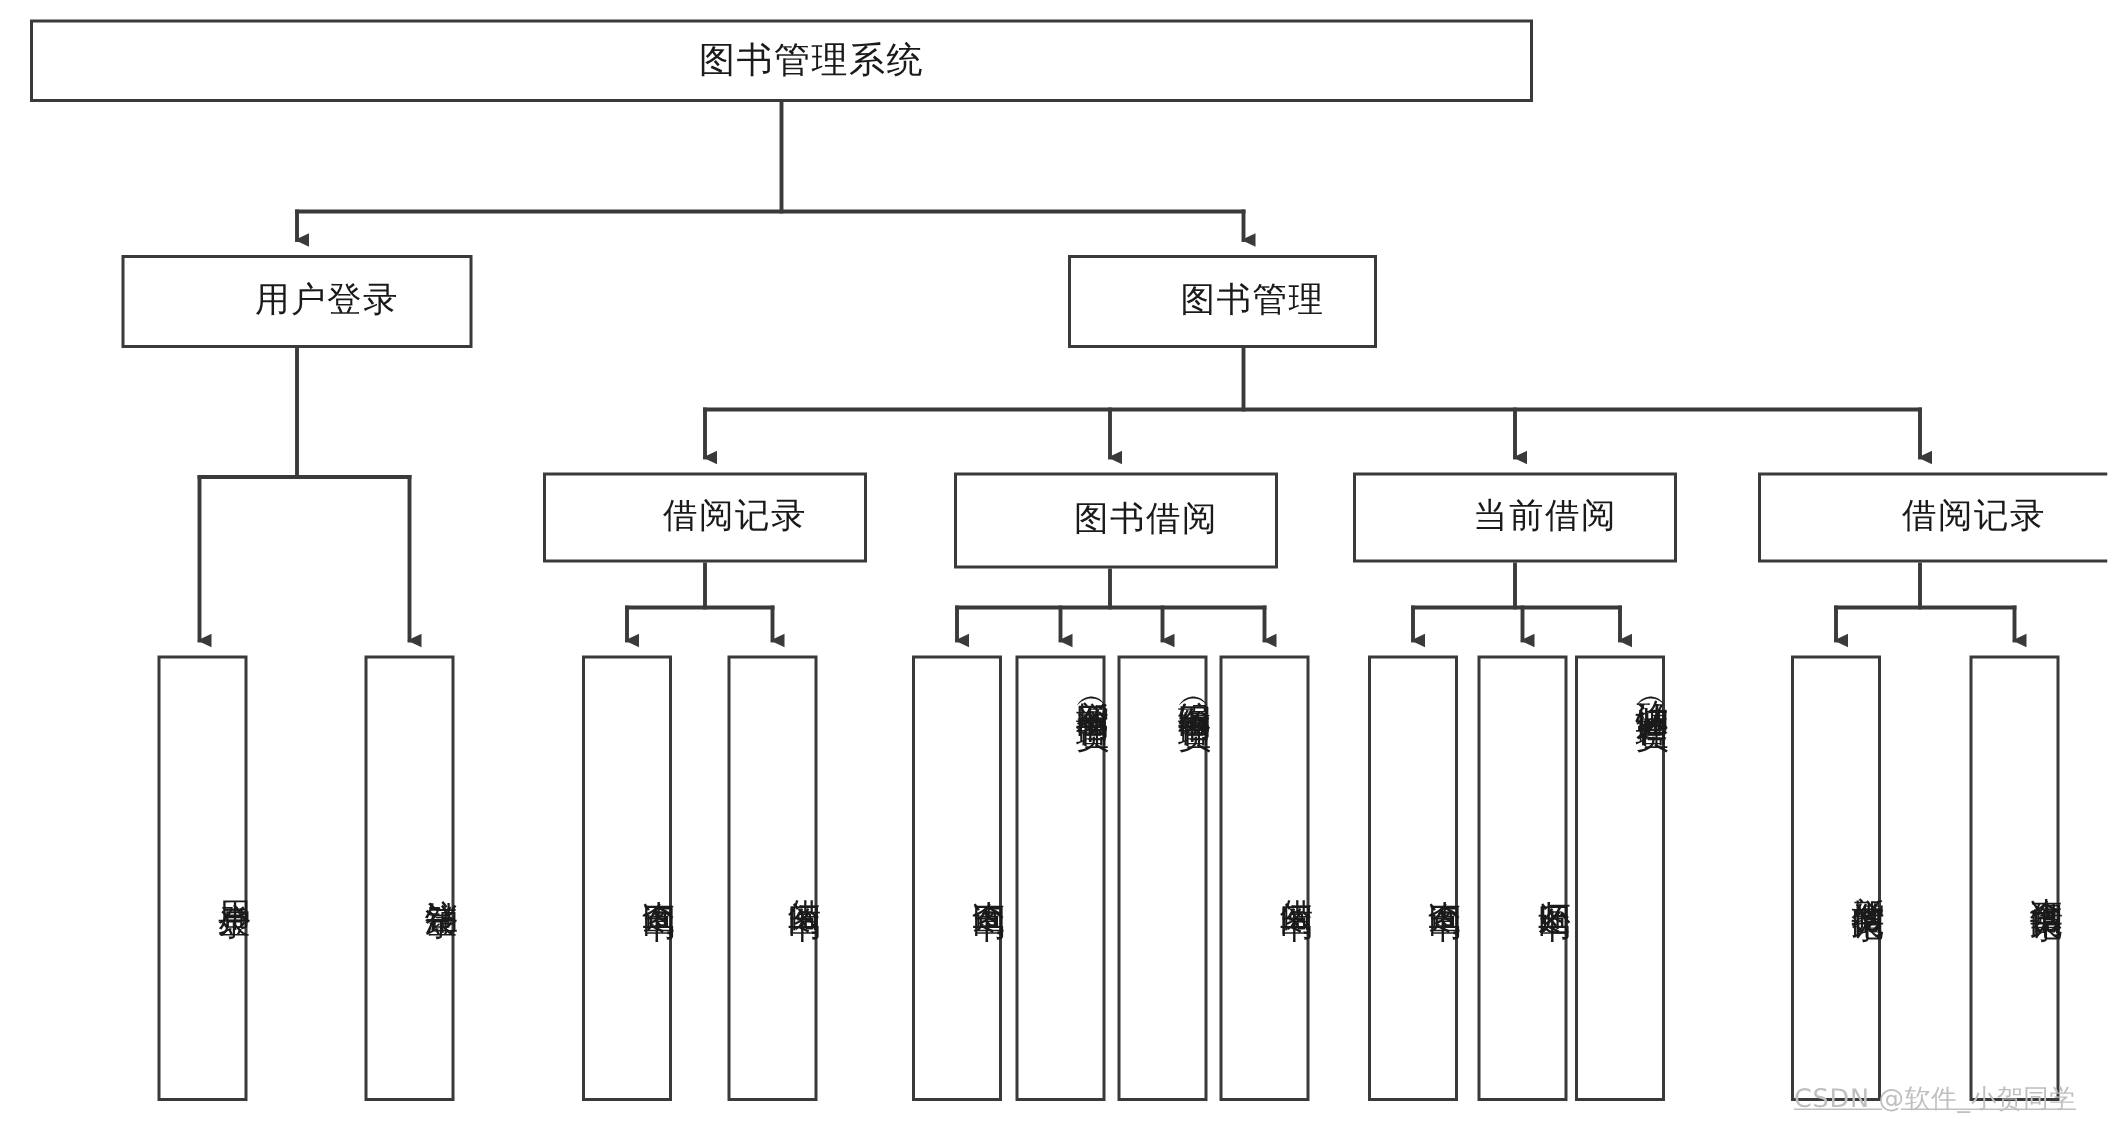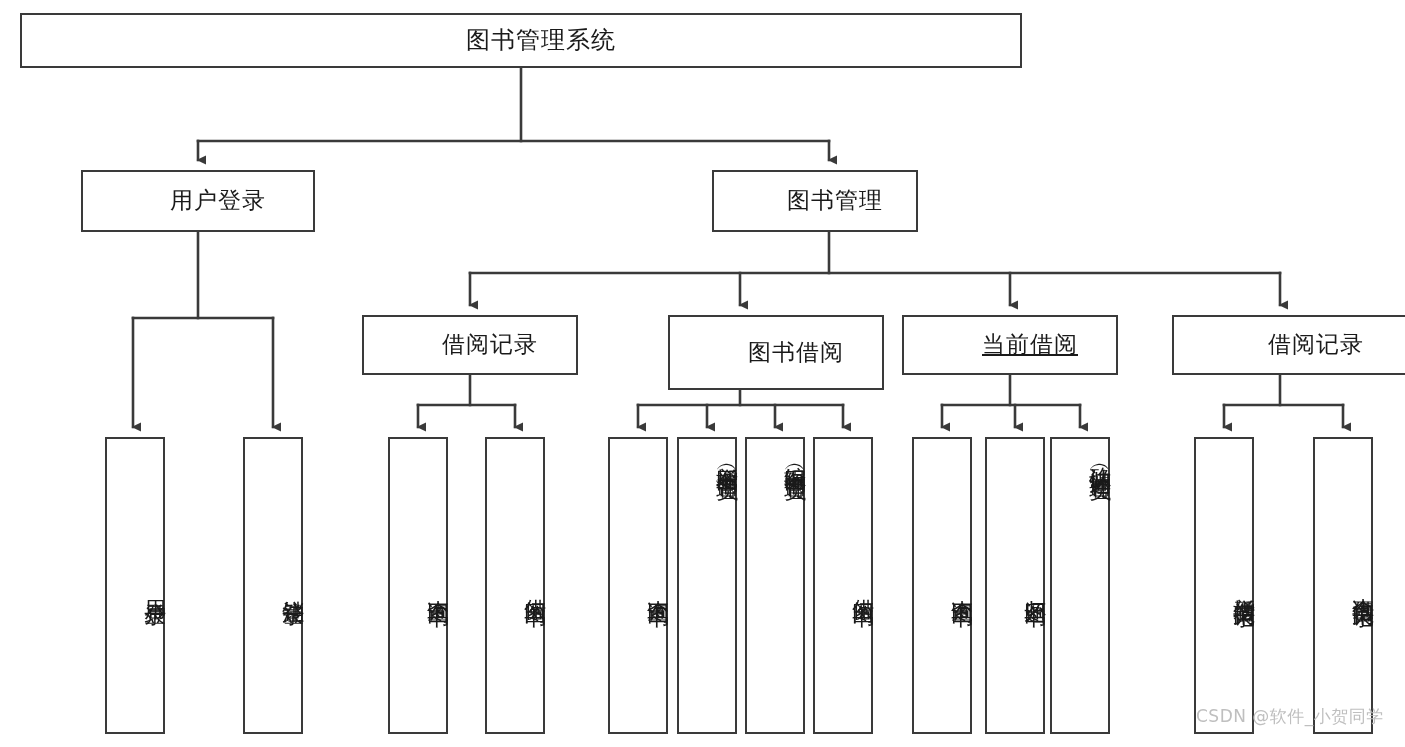--- a/index.html
+++ b/index.html
@@ -134,24 +134,24 @@
   <div class="node horiz" style="left:81px; top:170px; width:234px; height:62px;">
     <span>用户登录</span>
   </div>
   <div class="node horiz" style="left:712px; top:170px; width:206px; height:62px;">
     <span>图书管理</span>
   </div>
 
   <div class="node horiz" style="left:362px; top:315px; width:216px; height:60px;">
     <span>借阅记录</span>
   </div>
-  <div class="node horiz" style="left:668px; top:315px; width:216px; height:75px;">
+  <div class="node horiz" style="left:636px; top:315px; width:216px; height:64px;">
     <span>图书借阅</span>
   </div>
-  <div class="node horiz" style="left:902px; top:315px; width:216px; height:60px;text-decoration:underline;">
+  <div class="node horiz" style="left:902px; top:315px; width:216px; height:60px;">
     <span>当前借阅</span>
   </div>
   <div class="node horiz" style="left:1172px; top:315px; width:248px; height:60px;">
     <span>借阅记录</span>
   </div>
 
   <div class="node vert center" style="left:105px; top:437px; width:60px; height:297px;">
     <span class="vlabel">用户登录</span>
   </div>
   <div class="node vert center" style="left:243px; top:437px; width:60px; height:297px;">
@@ -188,17 +188,17 @@
     <span class="vlabel">确认归还（管理员）</span>
   </div>
 
   <div class="node vert center" style="left:1194px; top:437px; width:60px; height:297px;">
     <span class="vlabel">新增借阅记录</span>
   </div>
   <div class="node vert center" style="left:1313px; top:437px; width:60px; height:297px;">
     <span class="vlabel">查询借阅记录</span>
   </div>
 
-  <div class="watermark" style="left:1196px; top:705px;">
+  <div class="watermark" style="left:1196px; top:721px;text-decoration:underline;">
     <span>CSDN @软件_小贺同学</span>
   </div>
 
 </div>
 
 </body></html>

